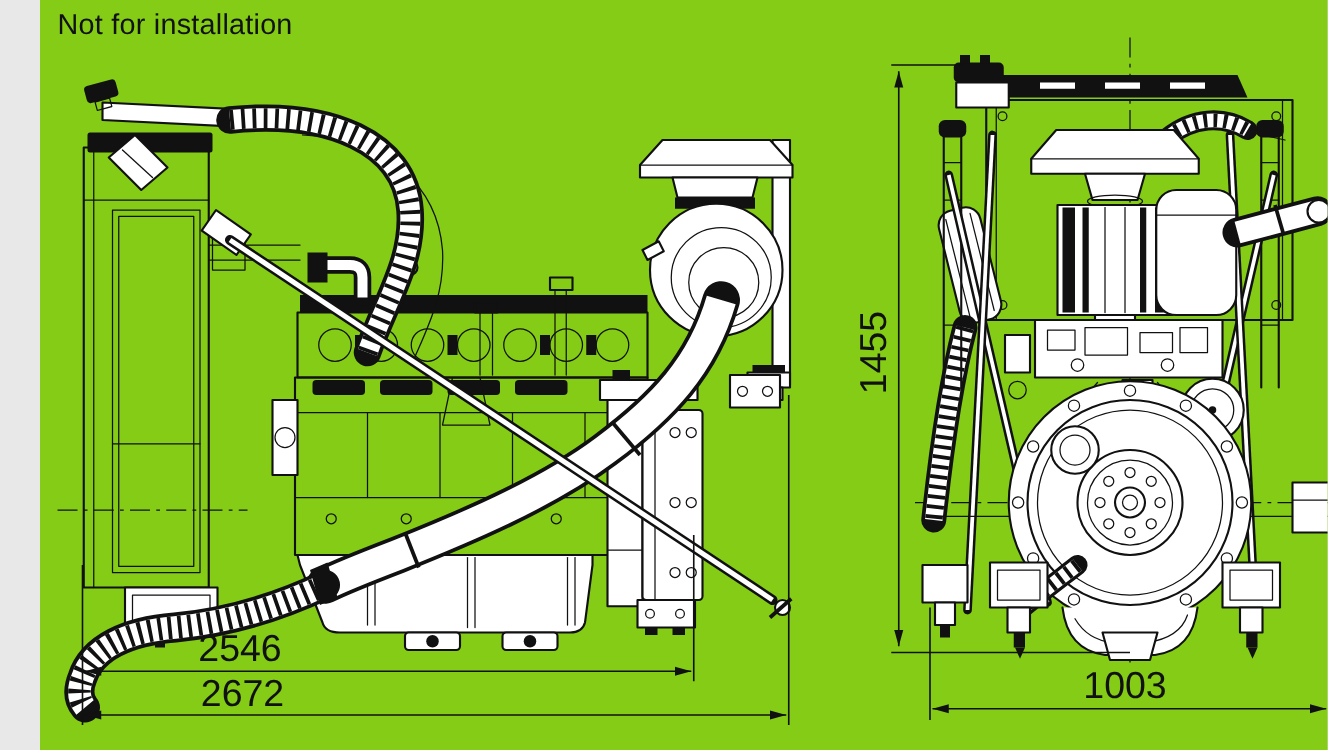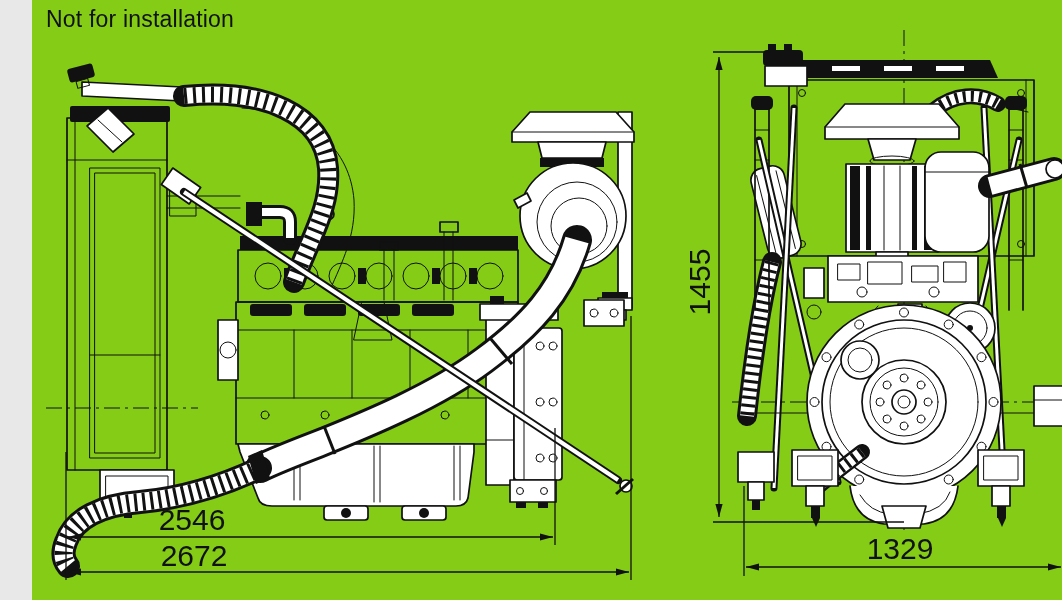--- a/index.html
+++ b/index.html
@@ -398,14 +398,14 @@
   </svg>
 
   <div class="note">Not for installation</div>
 
   <div class="dimlabel" style="left:160px;top:520px;">2546</div>
 
   <div class="dimlabel" style="left:162px;top:556px;">2672</div>
 
   <div class="dimlabel rot" style="left:668px;top:282px;">1455</div>
 
-  <div class="dimlabel" style="left:868px;top:549px;">1329</div>
+  <div class="dimlabel" style="left:868px;top:549px;">1003</div>
 </div>
 
 </body></html>

